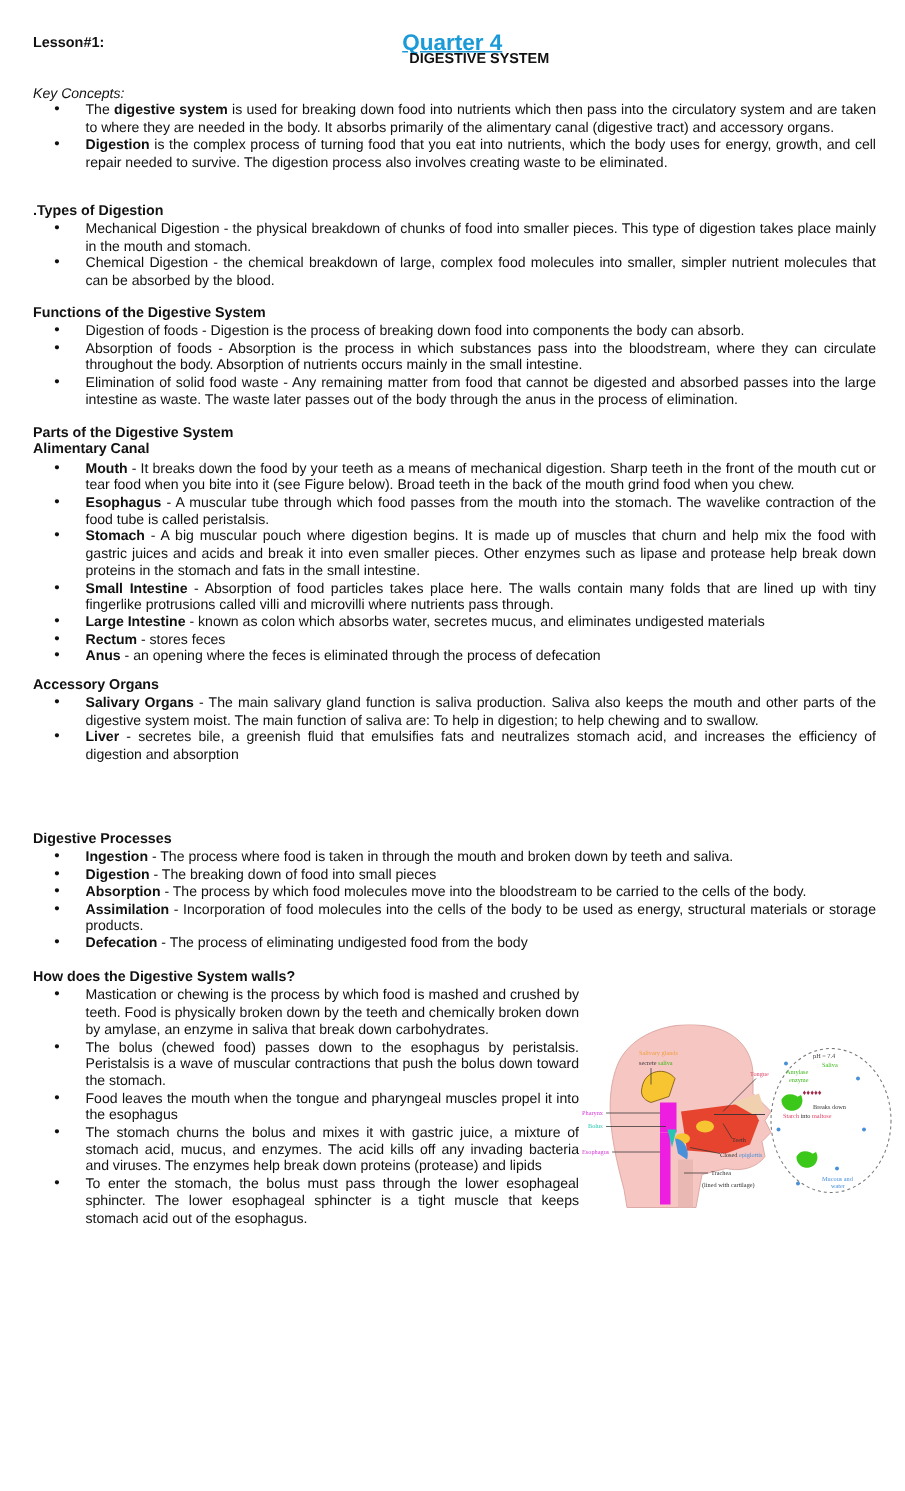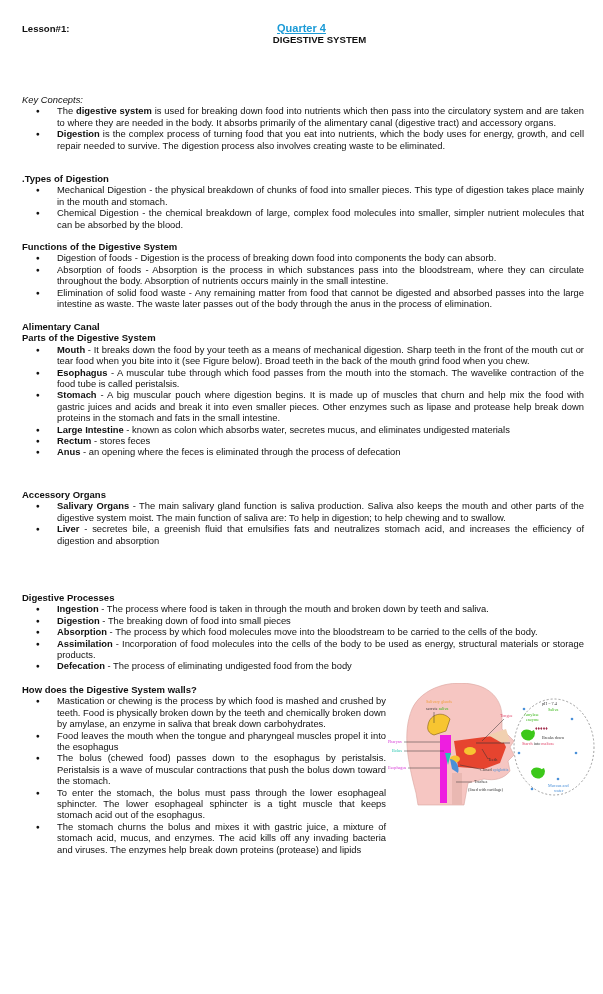--- a/index.html
+++ b/index.html
@@ -1,23 +1,23 @@
 <!DOCTYPE html>
 <html><head>
 <meta charset="utf-8">
 <style>
   html, body { margin: 0; padding: 0; background: #ffffff; }
   body { width: 603px; height: 994px; position: relative; overflow: hidden;
          font-family: "Liberation Sans", sans-serif; color: #111; font-size: 9.4px; line-height: 11.4px; }
   .page { position: absolute; left: 0; top: 0; width: 603px; height: 982px; }
   .lesson { position: absolute; left: 22px; top: 23px; font-weight: bold; font-size: 9.6px; }
   .title-block { position: absolute; left: 0; top: 23px; width: 603px; text-align: center; }
-  .quarter { color: #1a9ad6; text-decoration: underline; font-weight: bold; font-size: 11px; display: block; }
+  .quarter { color: #1a9ad6; text-decoration: underline; font-weight: bold; font-size: 15px; display: block; }
   .main-title { font-weight: bold; font-size: 9.6px; display: block; margin-left: 36px; }
-  .section { position: absolute; left: 22px; width: 562px; margin-top: 38px; }
+  .section { position: absolute; left: 22px; width: 562px; }
   .section-title { font-weight: bold; font-size: 9.5px; }
   .italic { font-style: italic; }
   ul { list-style: none; margin: 0; padding: 0; }
   li { position: relative; padding-left: 35px; text-align: justify; }
   li::before { content: "\25CF"; position: absolute; left: 14px; top: 0; font-size: 6.5px; }
   b { font-weight: bold; }
   .narrow { width: 364px; }
   .diagram { position: absolute; left: 388px; top: 683px; width: 212px; height: 145px; }
 </style>
 </head>
@@ -50,26 +50,27 @@
   <div class="section" style="top:203px;">
     <div class="section-title">Functions of the Digestive System</div>
     <ul>
       <li>Digestion of foods - Digestion is the process of breaking down food into components the body can absorb.</li>
       <li>Absorption of foods - Absorption is the process in which substances pass into the bloodstream, where they can circulate throughout the body. Absorption of nutrients occurs mainly in the small intestine.</li>
       <li>Elimination of solid food waste - Any remaining matter from food that cannot be digested and absorbed passes into the large intestine as waste. The waste later passes out of the body through the anus in the process of elimination.</li>
     </ul>
   </div>
 
   <div class="section" style="top:283px;">
+    <div class="section-title">Parts of the Digestive System</div>
     <div class="section-title">Alimentary Canal</div>
-    <div class="section-title">Parts of the Digestive System</div>
     <ul>
       <li><b>Mouth</b><span> - It breaks down the food by your teeth as a means of mechanical digestion. Sharp teeth in the front of the mouth cut or tear food when you bite into it (see Figure below). Broad teeth in the back of the mouth grind food when you chew.</span></li>
       <li><b>Esophagus</b><span> - A muscular tube through which food passes from the mouth into the stomach. The wavelike contraction of the food tube is called peristalsis.</span></li>
       <li><b>Stomach</b><span> - A big muscular pouch where digestion begins. It is made up of muscles that churn and help mix the food with gastric juices and acids and break it into even smaller pieces. Other enzymes such as lipase and protease help break down proteins in the stomach and fats in the small intestine.</span></li>
+      <li><b>Small Intestine</b><span> - Absorption of food particles takes place here. The walls contain many folds that are lined up with tiny fingerlike protrusions called villi and microvilli where nutrients pass through.</span></li>
       <li><b>Large Intestine</b><span> - known as colon which absorbs water, secretes mucus, and eliminates undigested materials</span></li>
       <li><b>Rectum</b><span> - stores feces</span></li>
       <li><b>Anus</b><span> - an opening where the feces is eliminated through the process of defecation</span></li>
     </ul>
   </div>
 
   <div class="section" style="top:451px;">
     <div class="section-title">Accessory Organs</div>
     <ul>
       <li><b>Salivary Organs</b><span> - The main salivary gland function is saliva production. Saliva also keeps the mouth and other parts of the digestive system moist. The main function of saliva are: To help in digestion; to help chewing and to swallow.</span></li>
@@ -85,24 +86,24 @@
       <li><b>Absorption</b><span> - The process by which food molecules move into the bloodstream to be carried to the cells of the body.</span></li>
       <li><b>Assimilation</b><span> - Incorporation of food molecules into the cells of the body to be used as energy, structural materials or storage products.</span></li>
       <li><b>Defecation</b><span> - The process of eliminating undigested food from the body</span></li>
     </ul>
   </div>
 
   <div class="section narrow" style="top:646px;">
     <div class="section-title">How does the Digestive System walls?</div>
     <ul>
       <li>Mastication or chewing is the process by which food is mashed and crushed by teeth. Food is physically broken down by the teeth and chemically broken down by amylase, an enzyme in saliva that break down carbohydrates.</li>
+      <li>The bolus (chewed food) passes down to the esophagus by peristalsis. Peristalsis is a wave of muscular contractions that push the bolus down toward the stomach.</li>
       <li>Food leaves the mouth when the tongue and pharyngeal muscles propel it into the esophagus</li>
-      <li>The bolus (chewed food) passes down to the esophagus by peristalsis. Peristalsis is a wave of muscular contractions that push the bolus down toward the stomach.</li>
+      <li>The stomach churns the bolus and mixes it with gastric juice, a mixture of stomach acid, mucus, and enzymes. The acid kills off any invading bacteria and viruses. The enzymes help break down proteins (protease) and lipids</li>
       <li>To enter the stomach, the bolus must pass through the lower esophageal sphincter. The lower esophageal sphincter is a tight muscle that keeps stomach acid out of the esophagus.</li>
-      <li>The stomach churns the bolus and mixes it with gastric juice, a mixture of stomach acid, mucus, and enzymes. The acid kills off any invading bacteria and viruses. The enzymes help break down proteins (protease) and lipids</li>
     </ul>
   </div>
 
   <div class="diagram">
     <svg width="212" height="145" viewBox="0 0 212 145" xmlns="http://www.w3.org/2000/svg" font-family="Liberation Serif, serif" font-size="4.2">
 
       <path d="M28 110 C 20 80, 14 50, 24 26 C 34 4, 64 -4, 88 2 C 104 6, 114 18, 114 34 L 114 46 L 126 58 L 122 64 L 126 72 L 120 78 L 122 88 C 116 96, 106 98, 96 96 L 80 100 L 76 122 L 30 122 Z" fill="#f6c6c2" stroke="#d9a5a0" stroke-width="0.6"></path>
 
       <path d="M66 58 L 112 52 L 118 64 L 112 80 L 96 86 L 70 84 Z" fill="#e6442f"></path>
       <path d="M100 52 L 118 46 L 122 58 L 114 60 Z" fill="#f1d0b0"></path>

